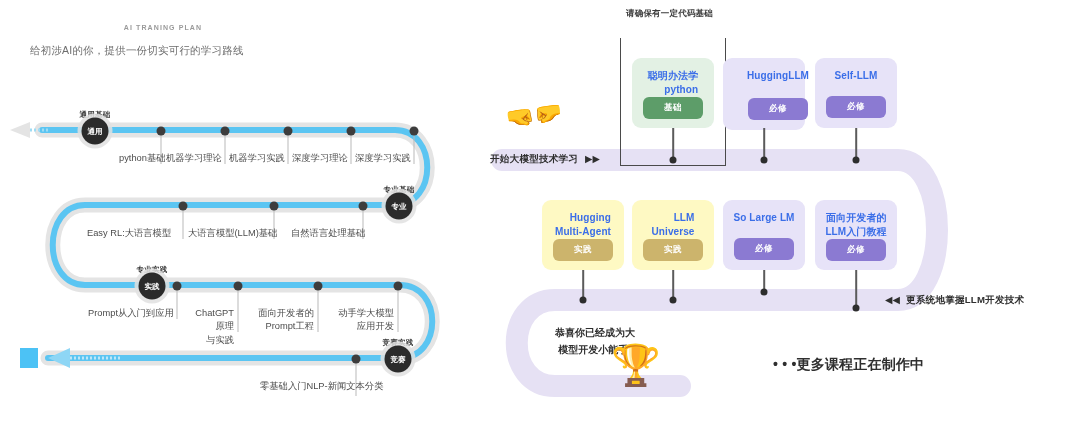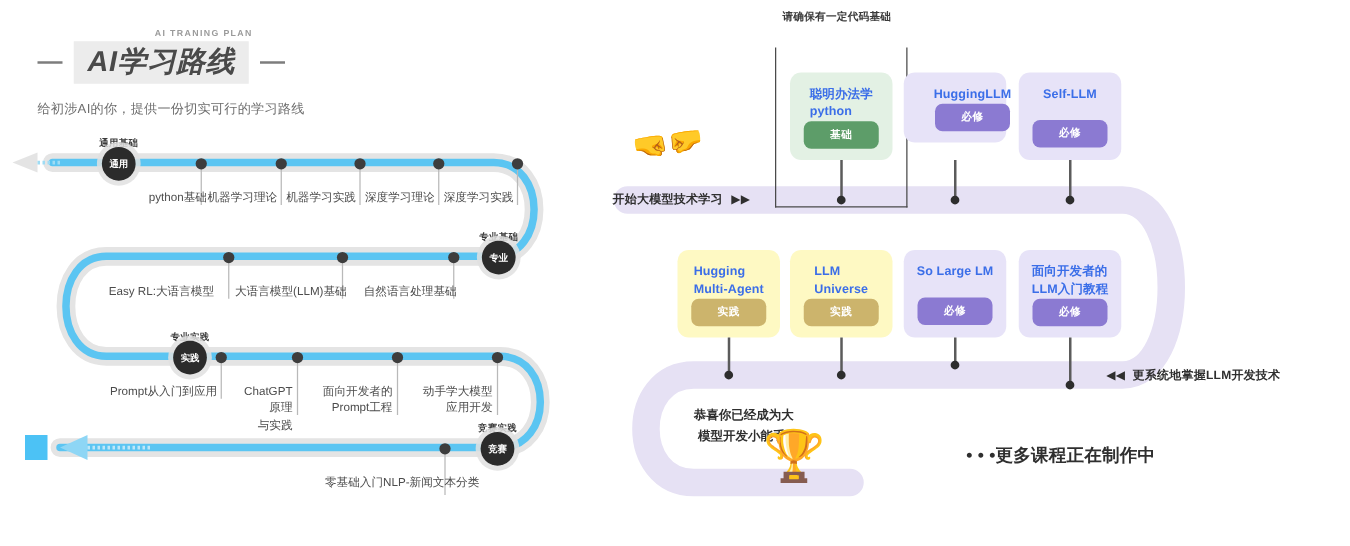--- a/index.html
+++ b/index.html
@@ -38,21 +38,21 @@
      transform:translate(-50%,-50%);z-index:8;
      box-shadow:0 0 0 4px rgba(224,224,224,.85);}
   .stage-caption{position:absolute;font-size:7.5px;font-weight:700;color:#3a3a3a;
      transform:translateX(-50%);z-index:8;letter-spacing:.3px;}
 
   
   #right-track{position:absolute;left:0;top:0;width:600px;height:437px;}
   .card{position:absolute;border-radius:9px;display:flex;flex-direction:column;
         align-items:center;justify-content:flex-start;padding-top:11px;
         box-sizing:border-box;z-index:6;}
-  .card-title{font-size:10px;font-weight:700;color:#3b6ee8;text-align:left;
+  .card-title{font-size:10px;font-weight:700;color:#3b6ee8;text-align:right;
         line-height:1.42;white-space:pre-line;letter-spacing:.1px;}
   .tag{margin-top:auto;margin-bottom:10px;border-radius:6px;color:#fff;
         font-size:8.5px;font-weight:700;padding:5px 0;width:60px;text-align:center;
         letter-spacing:.5px;}
   .card.green{background:#e3f1e4;}
   .card.green .tag{background:#5d9d69;}
   .card.purple{background:#e7e3f8;}
   .card.purple .tag{background:#8b7ad2;}
   .card.cream{background:#fef9c3;}
   .card.cream .tag{background:#ccb46c;}
@@ -77,25 +77,20 @@
   #more-courses{position:absolute;font-size:14px;font-weight:700;color:#2f2f2f;
        letter-spacing:.2px;z-index:9;}
 </style>
 </head>
 <body>
 
 <div class="panel" id="left-panel">
 
   <div id="header">
     <div id="kicker">AI TRANING PLAN</div>
-    <div id="title-row">
-      <span class="dash"></span>
-      <span id="title">AI学习路线</span>
-      <span class="dash"></span>
-    </div>
     <div id="subtitle">给初涉AI的你，提供一份切实可行的学习路线</div>
   </div>
 
   <svg id="snake" viewBox="0 0 480 310">
     <defs>
       <path id="snakepath" d="M 42 30
            L 395 30
            C 438 30 438 105 395 105
            L 85 105
            C 42 105 42 185 85 185
@@ -203,21 +198,21 @@
   </div>
 
   <div class="card green" style="left:152px;top:58px;width:82px;height:70px;">
     <div class="card-title">聪明办法学
 python</div>
     <div class="tag">基础</div>
   </div>
   <div class="pin-stalk" style="left:193px;top:128px;height:29px;"></div>
   <div class="pin" style="left:193px;top:160px;"></div>
 
-  <div class="card purple" style="left:243px;top:58px;width:82px;height:56px;padding-left:28px;">
+  <div class="card purple" style="left:243px;top:58px;width:82px;height:72px;padding-left:28px;">
     <div class="card-title">HuggingLLM</div>
     <div class="tag">必修</div>
   </div>
   <div class="pin-stalk" style="left:284px;top:128px;height:29px;"></div>
   <div class="pin" style="left:284px;top:160px;"></div>
 
   <div class="card purple" style="left:335px;top:58px;width:82px;height:70px;">
     <div class="card-title">Self-LLM</div>
     <div class="tag">必修</div>
   </div>

